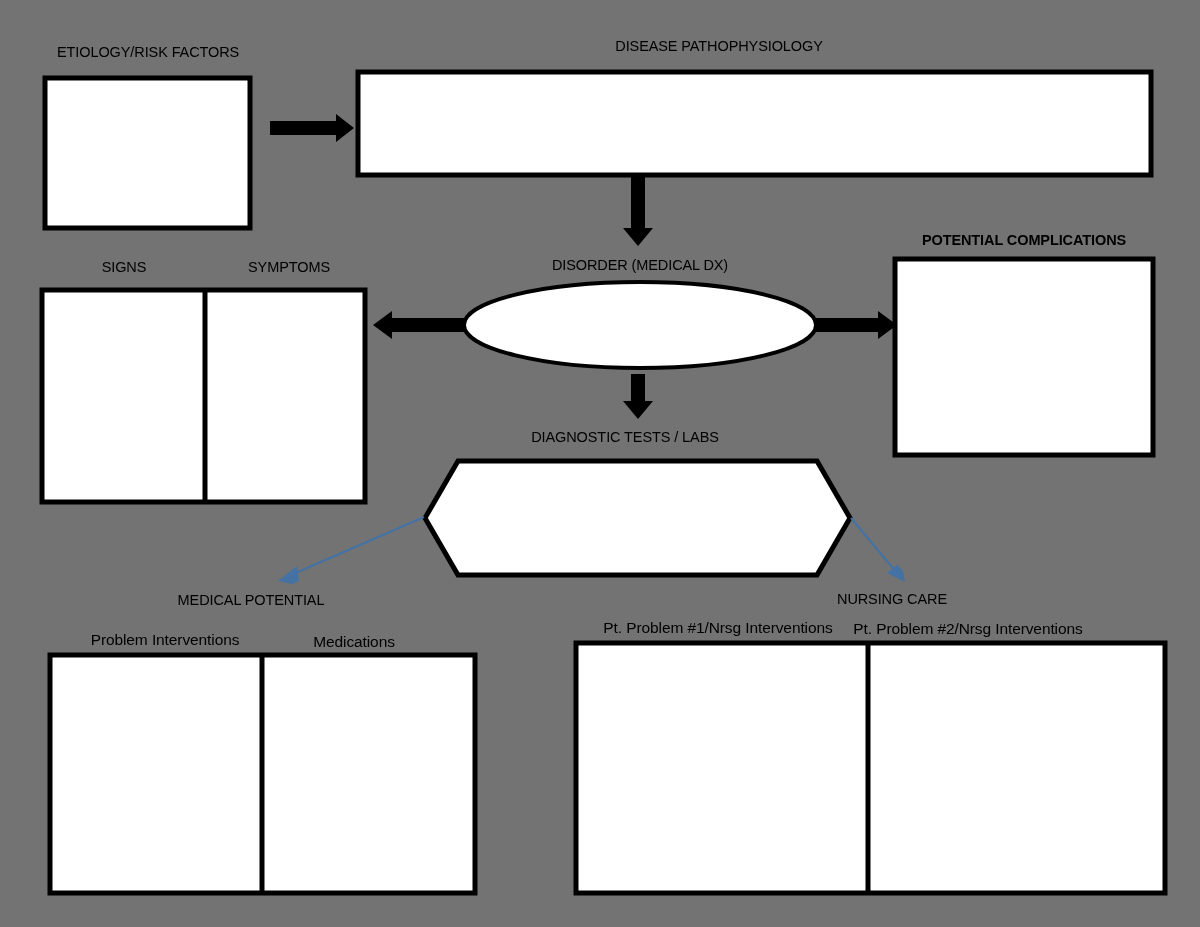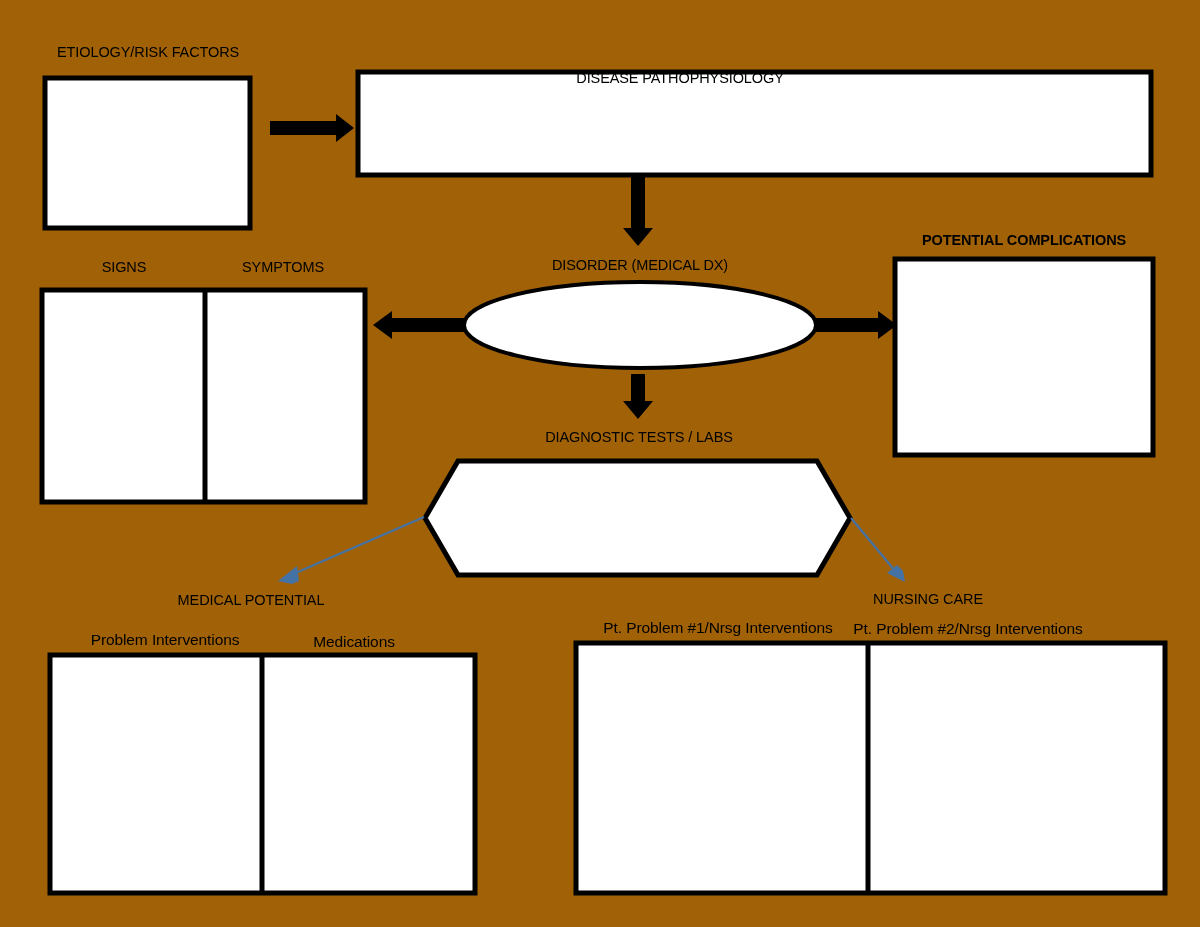--- a/index.html
+++ b/index.html
@@ -8,21 +8,21 @@
     padding: 0;
     background: #ffffff;
   }
   body {
     font-family: "Liberation Sans", sans-serif;
   }
   #canvas {
     position: relative;
     width: 1200px;
     height: 927px;
-    background: #a16207;
+    background: #737373;
     overflow: hidden;
   }
   #diagram-svg {
     position: absolute;
     left: 0;
     top: 0;
     width: 1200px;
     height: 927px;
   }
   .shape-outline {
@@ -125,37 +125,37 @@
     <rect class="shape-outline" x="50" y="655" width="425" height="238"></rect>
     <line class="divider-line" x1="262" y1="655" x2="262" y2="893"></line>
 
     <rect class="shape-outline" x="576" y="643" width="589" height="250"></rect>
     <line class="divider-line" x1="868" y1="643" x2="868" y2="893"></line>
 
   </svg>
 
   <div class="lbl lbl-caps" style="left:57px; top:45px;">ETIOLOGY/RISK FACTORS</div>
 
-  <div class="lbl lbl-caps lbl-center" style="left:680px; top:39px;margin-top:32px;">DISEASE PATHOPHYSIOLOGY</div>
+  <div class="lbl lbl-caps lbl-center" style="left:719px; top:39px;">DISEASE PATHOPHYSIOLOGY</div>
 
   <div class="lbl lbl-caps lbl-center" style="left:124px; top:260px;">SIGNS</div>
 
-  <div class="lbl lbl-caps lbl-center" style="left:283px; top:260px;">SYMPTOMS</div>
+  <div class="lbl lbl-caps lbl-center" style="left:289px; top:260px;">SYMPTOMS</div>
 
   <div class="lbl lbl-caps lbl-center" style="left:640px; top:258px;text-align:center;">DISORDER (MEDICAL DX)</div>
 
   <div class="lbl lbl-caps lbl-center" style="left:1024px; top:233px;font-weight:bold;">POTENTIAL COMPLICATIONS</div>
 
-  <div class="lbl lbl-caps lbl-center" style="left:639px; top:430px;">DIAGNOSTIC TESTS / LABS</div>
+  <div class="lbl lbl-caps lbl-center" style="left:625px; top:430px;">DIAGNOSTIC TESTS / LABS</div>
 
   <div class="lbl lbl-caps lbl-center" style="left:251px; top:593px;">MEDICAL POTENTIAL</div>
 
   <div class="lbl lbl-sub lbl-center" style="left:165px; top:632px;">Problem Interventions</div>
 
   <div class="lbl lbl-sub lbl-center" style="left:354px; top:634px;">Medications</div>
 
-  <div class="lbl lbl-caps lbl-center" style="left:892px; top:592px;margin-left:36px;">NURSING CARE</div>
+  <div class="lbl lbl-caps lbl-center" style="left:892px; top:592px;">NURSING CARE</div>
 
   <div class="lbl lbl-sub lbl-center" style="left:718px; top:620px;">Pt. Problem #1/Nrsg Interventions</div>
 
   <div class="lbl lbl-sub lbl-center" style="left:968px; top:621px;">Pt. Problem #2/Nrsg Interventions</div>
 
 </div>
 
 </body></html>

